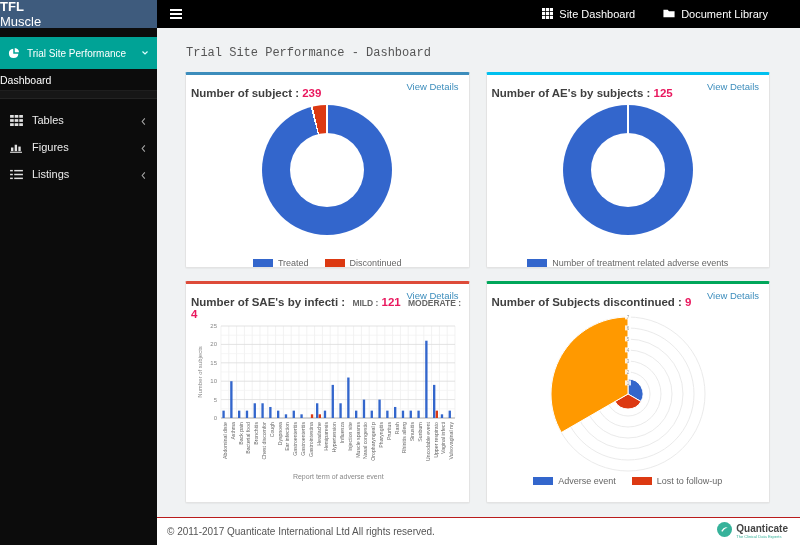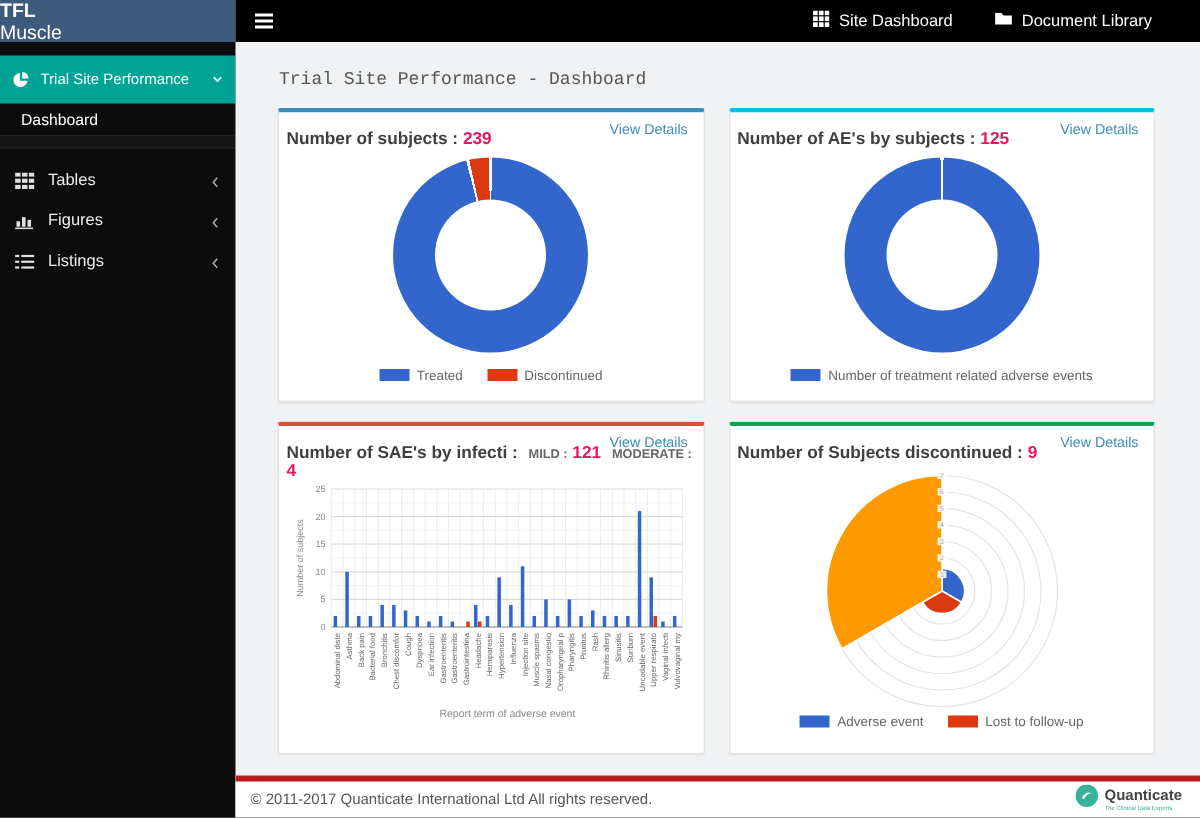--- a/index.html
+++ b/index.html
@@ -6,21 +6,21 @@
   html,body { width:800px; height:545px; overflow:hidden; font-family:"Liberation Sans", sans-serif; background:#222; }
   .app { display:flex; width:800px; height:545px; }
 
   
   .sidebar { width:157px; flex-shrink:0; background:#0c0c0c; display:flex; flex-direction:column; }
   .brand { height:28px; background:#3e5b7d; color:#fff; display:flex; align-items:flex-start; justify-content:center; font-size:13px;flex-direction:column; }
   .brand b { margin-right:4px; }
   .side-spacer { height:9px; background:#0c0c0c; }
   .side-active { height:23px; background:#00a396; color:#fff; display:flex; align-items:center; padding:16px 8px; gap:7px; font-size:10px; cursor:pointer; }
   .side-active .lbl { flex:1; }
-  .side-sub { height:22px; display:flex; align-items:center; padding-left:14px; color:#fff; font-size:10.5px; border-bottom:1px solid #1e1e1e; cursor:pointer; }
+  .side-sub { height:22px; display:flex; align-items:center; color:#fff; font-size:10.5px; border-bottom:1px solid #1e1e1e; cursor:pointer; }
   .side-gap { height:8px; background:#161616; border-bottom:1px solid #232323; }
   .menu-item { height:27px; display:flex; align-items:flex-end; padding:0 10px; gap:9px; color:#ececec; font-size:11px; cursor:pointer; }
   .menu-item .lbl { flex:1; }
   .chev { color:#9a9a9a; display:flex; align-items:center; }
 
   
   .main { flex:1; display:flex; flex-direction:column; background:#f0f2f3; min-width:0; }
   .topnav { height:28px; background:#000; color:#fff; display:flex; align-items:center; flex-shrink:0; }
   .hamburger { margin-left:13px; display:flex; flex-direction:column; gap:2px; cursor:pointer; }
   .hamburger span { width:12px; height:2px; background:#fff; display:block; }
@@ -35,29 +35,29 @@
   .panel-title { font-size:11.5px; font-weight:bold; color:#3f3f3f; margin-top:4px; }
   .pink { color:#e9185e; }
   .sev-label { font-size:8.5px; color:#666; font-weight:bold; margin-left:4px; }
   .sev-value { font-size:11.5px; }
   .view-details { position:absolute; top:6px; right:10px; font-size:9.5px; color:#3c8dbc; cursor:pointer; text-decoration:none; }
 
   .donut-wrap { display:flex; justify-content:center; margin-top:6px; }
   .donut { width:130px; height:130px; border-radius:50%; position:relative; }
   .donut-hole { position:absolute; left:50%; top:50%; width:74px; height:74px; margin:-37px 0 0 -37px; border-radius:50%; background:#fff; }
 
-  .legend { display:flex; justify-content:center; align-items:center; gap:16px; margin-top:10px; font-size:9px; color:#666; flex-wrap:wrap; }
+  .legend { display:flex; justify-content:center; align-items:center; gap:16px; margin-top:23px; font-size:9px; color:#666; flex-wrap:wrap; }
   .lg-item { display:flex; align-items:center; gap:5px; }
   .lg-swatch { width:20px; height:8px; display:inline-block; }
 
   .xlabel { text-align:center; font-size:7px; color:#888; padding-left:22px; margin-top:1px; }
   svg.chart { display:block; margin:0 auto; }
 
   
-  .footer { height:28px; background:#fff; border-top:4px solid #b91c1c; display:flex; align-items:center; padding:0 12px 0 10px; flex-shrink:0; }
+  .footer { height:28px; background:#fff; border-top:1px solid #b91c1c; display:flex; align-items:center; padding:0 12px 0 10px; flex-shrink:0; }
   .copyright { font-size:10px; color:#555; }
   .qlogo { margin-left:auto; display:flex; align-items:center; gap:4px; }
   .qtext .qname { font-size:10px; color:#444; line-height:10px;font-weight:bold; }
   .qtext .qtag { font-size:4px; color:#36b29a; }
 </style>
 </head>
 <body>
 
 <div class="app">
 
@@ -188,21 +188,21 @@
     </header>
 
     <div class="content">
       <div class="breadcrumb">Trial Site Performance - Dashboard</div>
 
       <div class="grid">
 
         <section class="panel" style="border-top-color: rgb(60, 141, 188);">
           <a class="view-details" href="#">View Details</a>
           <div class="panel-title">
-            <span>Number of subjects :</span>
+            <span>Number of subject :</span>
             <span class="pink">239</span>
           </div>
           <div class="donut-wrap">
             <div class="donut" id="donut0" style="background: conic-gradient(rgb(255, 255, 255) 0deg, rgb(255, 255, 255) 0.9deg, rgb(51, 102, 204) 0.9deg, rgb(51, 102, 204) 345.544deg, rgb(255, 255, 255) 345.544deg, rgb(255, 255, 255) 346.444deg, rgb(255, 255, 255) 346.444deg, rgb(255, 255, 255) 347.344deg, rgb(220, 57, 18) 347.344deg, rgb(220, 57, 18) 359.1deg, rgb(255, 255, 255) 359.1deg, rgb(255, 255, 255) 360deg);">
               <div class="donut-hole"></div>
             </div>
           </div>
           <div class="legend" id="legend0">
               <span class="lg-item">
                 <span class="lg-swatch" style="background: rgb(51, 102, 204);"></span>

